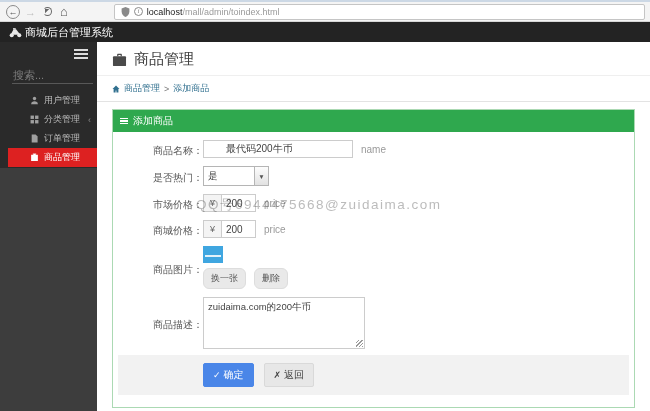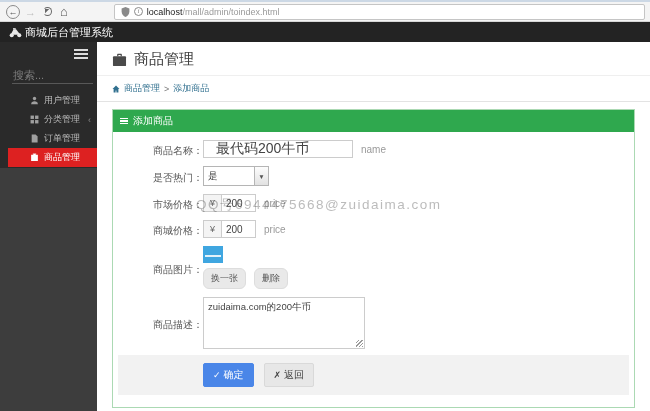--- a/index.html
+++ b/index.html
@@ -56,21 +56,21 @@
   
   .panel { margin:7px 15px 0; border:1px solid #abd9b3; background:#fff; }
   .panel-heading { background:#2fa84e; color:#fff; font-size:10px; padding:4px 7px; display:flex; align-items:center; gap:5px; }
   .list-icon { display:inline-flex; flex-direction:column; gap:1px; }
   .list-icon i { width:8px; height:1.5px; background:#fff; display:block; }
   .panel-body { position:relative; padding-top:8px; }
 
   .form-row { display:flex; align-items:center; margin-bottom:8px; }
   .form-label { width:90px; flex-shrink:0; text-align:right; font-size:10px; color:#555; padding-top:4px; }
   .controls { display:flex; align-items:center; gap:8px; }
-  .text-input { width:150px; height:18px; border:1px solid #ccc; font-size:14px; color:#444; padding:0 12px;
+  .text-input { width:150px; height:18px; border:1px solid #ccc; font-size:10px; color:#444; padding:0 22px;
     font-family:"Liberation Sans",sans-serif; outline:none; }
   .helper { font-size:10px; color:#9a9a9a; }
   .fake-select { width:66px; height:20px; border:1px solid #b5b5b5; background:#fff; display:flex; align-items:stretch;
     font-size:9.5px; color:#444; cursor:pointer; }
   .fake-select .val { flex:1; display:flex; align-items:center; padding-left:4px; overflow:hidden; white-space:nowrap; }
   .fake-select .arrow-box { width:14px; border-left:1px solid #b5b5b5; background:linear-gradient(#fdfdfd,#e2e2e2);
     display:flex; align-items:center; justify-content:center; font-size:6.5px; color:#555; }
   .input-group { display:flex; }
   .addon { width:18px; height:18px; border:1px solid #ccc; border-right:none; background:#f4f4f4; color:#666;
     font-size:9px; display:flex; align-items:center; justify-content:center; }

